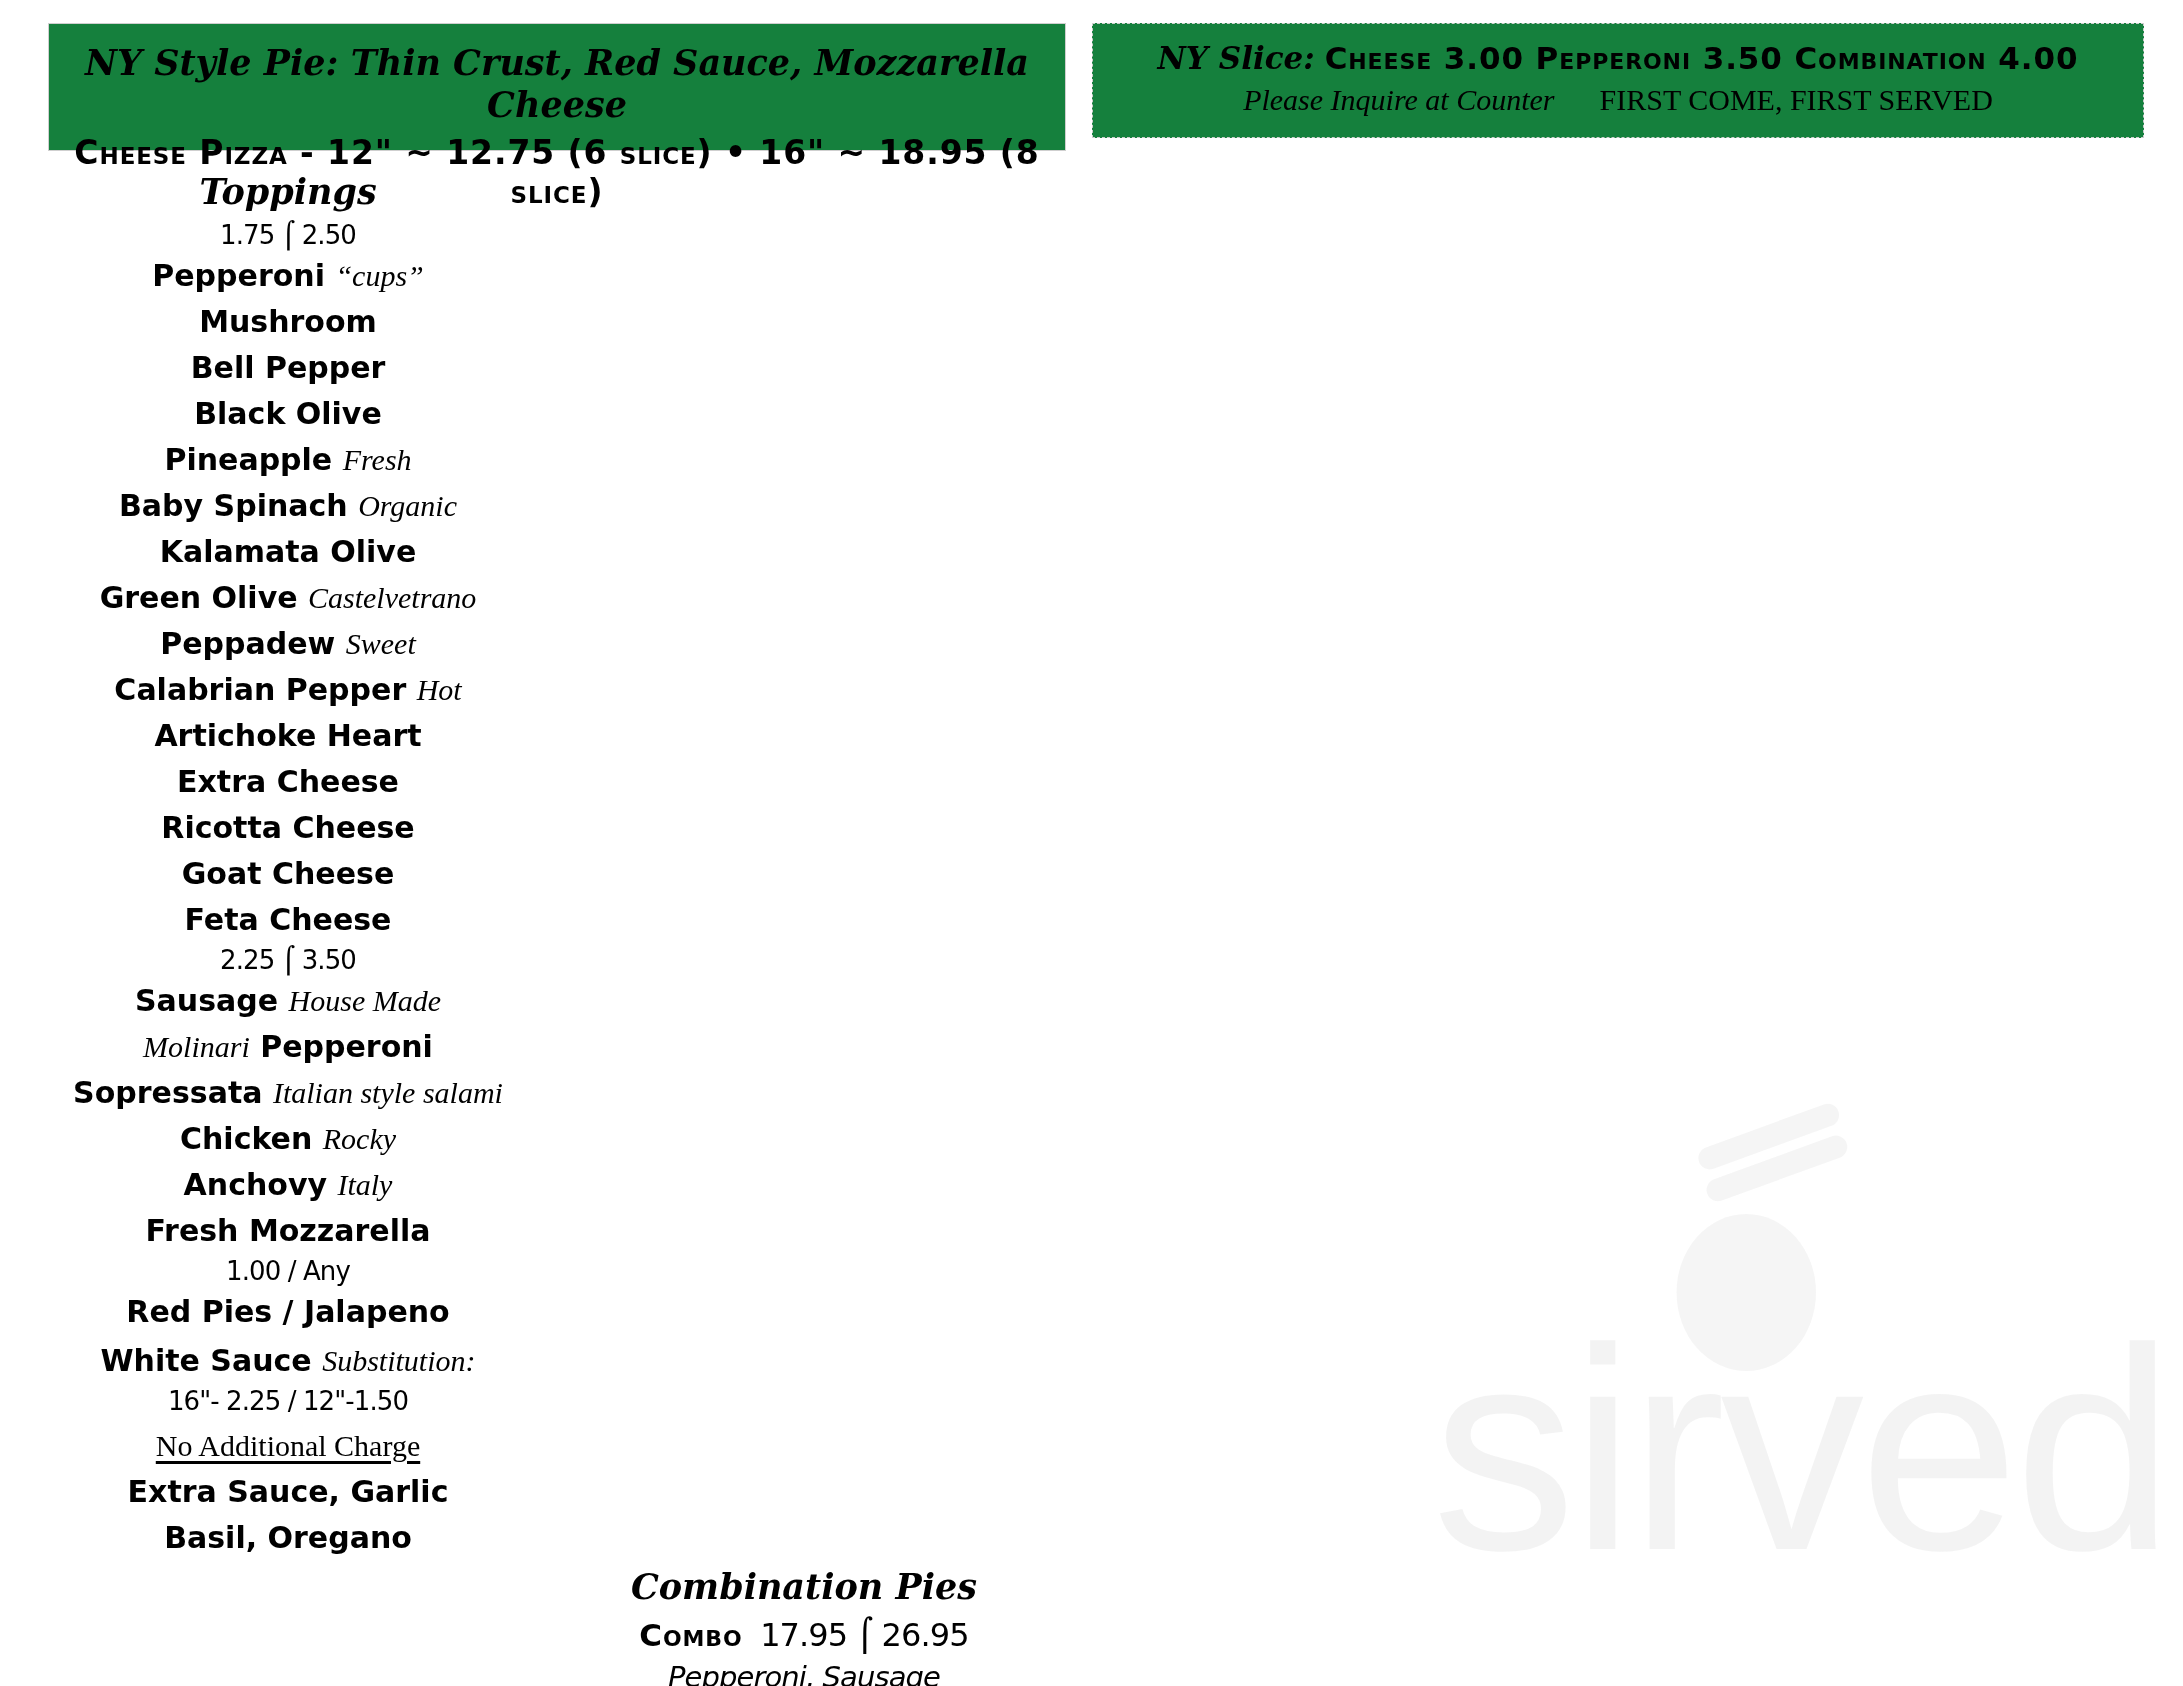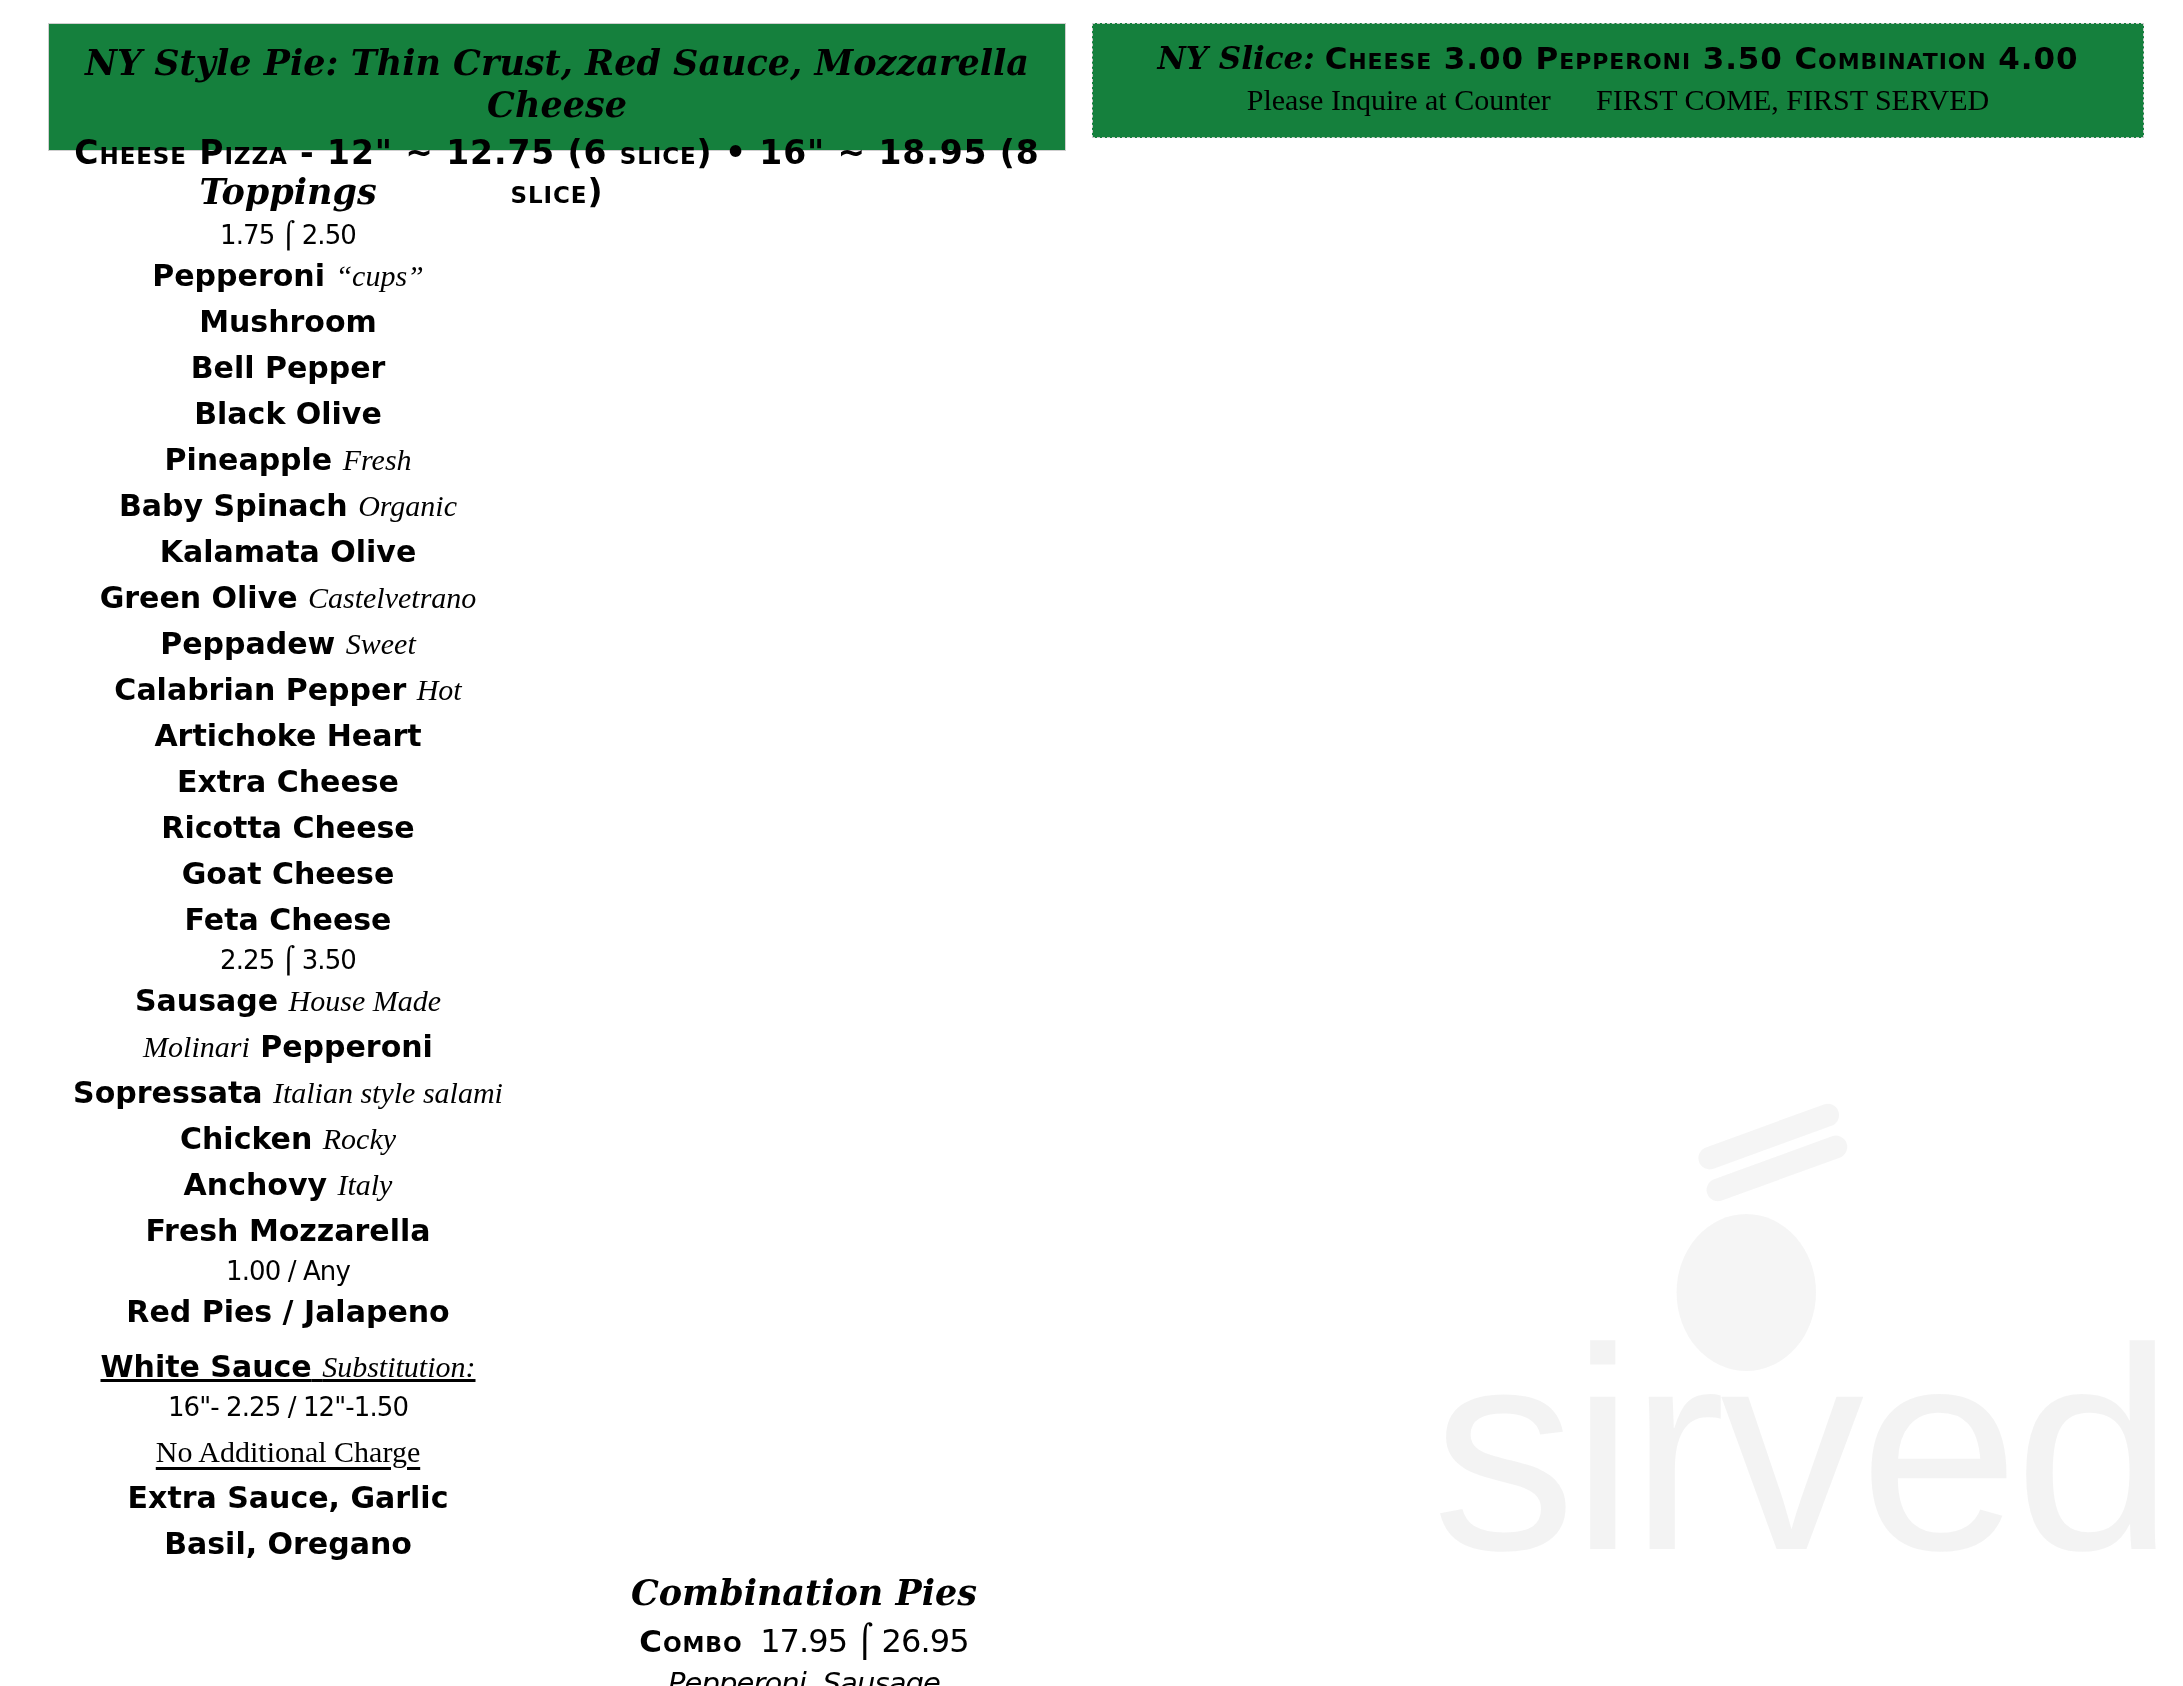--- a/index.html
+++ b/index.html
@@ -2,21 +2,21 @@
 <html style="font-size:14px"><head>
   <meta charset="utf-8">
   <style>
     * { box-sizing: border-box; margin: 0; padding: 0; }
     html, body { width: 2184px; height: 1687px; background: #ffffff; overflow: hidden; }
     body { position: relative; color: #000; font-family: "DejaVu Sans", sans-serif; }
 
     
     .script { font-family: "DejaVu Serif", serif; font-style: italic; font-weight: bold; }
     .smallcaps { font-variant: small-caps; font-family: "DejaVu Sans", sans-serif; font-weight: bold; letter-spacing: 0.9px; }
-    .serif-it { font-family: "Liberation Serif", serif; }
+    .serif-it { font-family: "Liberation Serif", serif; font-style: italic; }
     .serif { font-family: "Liberation Serif", serif; }
     .num { font-family: "DejaVu Sans", sans-serif; letter-spacing: -0.9px; }
 
     
     .banner {
       position: absolute; border: 1.7px solid #cfcfcf; background: #15803d;
       text-align: center;
     }
     .banner-left { left: 48px; top: 23px; width: 1018px; height: 128px; }
     .banner-right { left: 1092px; top: 23px; width: 1052px; height: 115px; border-style: dashed; border-color: #cfcfcf; border-width: 1.7px; }
@@ -105,21 +105,21 @@
   <div id="tier2-list">
       <div class="top-item"><span>Sausage</span> <span class="note">House Made</span></div>
       <div class="top-item"><span class="note">Molinari</span> <span>Pepperoni</span></div>
       <div class="top-item"><span>Sopressata</span> <span class="note">Italian style salami</span></div>
       <div class="top-item"><span>Chicken</span> <span class="note">Rocky</span></div>
       <div class="top-item"><span>Anchovy</span> <span class="note">Italy</span></div>
       <div class="top-item"><span>Fresh Mozzarella</span></div>
     </div>
   <div class="top-price num">1.00 / Any</div>
   <div class="top-item">Red Pies / Jalapeno</div>
-  <div class="top-item" style="margin-top:9px;text-decoration:underline;">
+  <div class="top-item" style="margin-top:3px;">
     <span>White Sauce</span>
     <span class="note">Substitution:</span>
   </div>
   <div class="top-price num">16"- 2.25 / 12"-1.50</div>
   <div class="top-item u-title" style="margin-top:4px; font-family:'Liberation Serif',serif; font-weight:normal;">No Additional Charge</div>
   <div class="top-item">Extra Sauce, Garlic</div>
   <div class="top-item">Basil, Oregano</div>
 </div>
 
 <div class="col col-combos layer">

